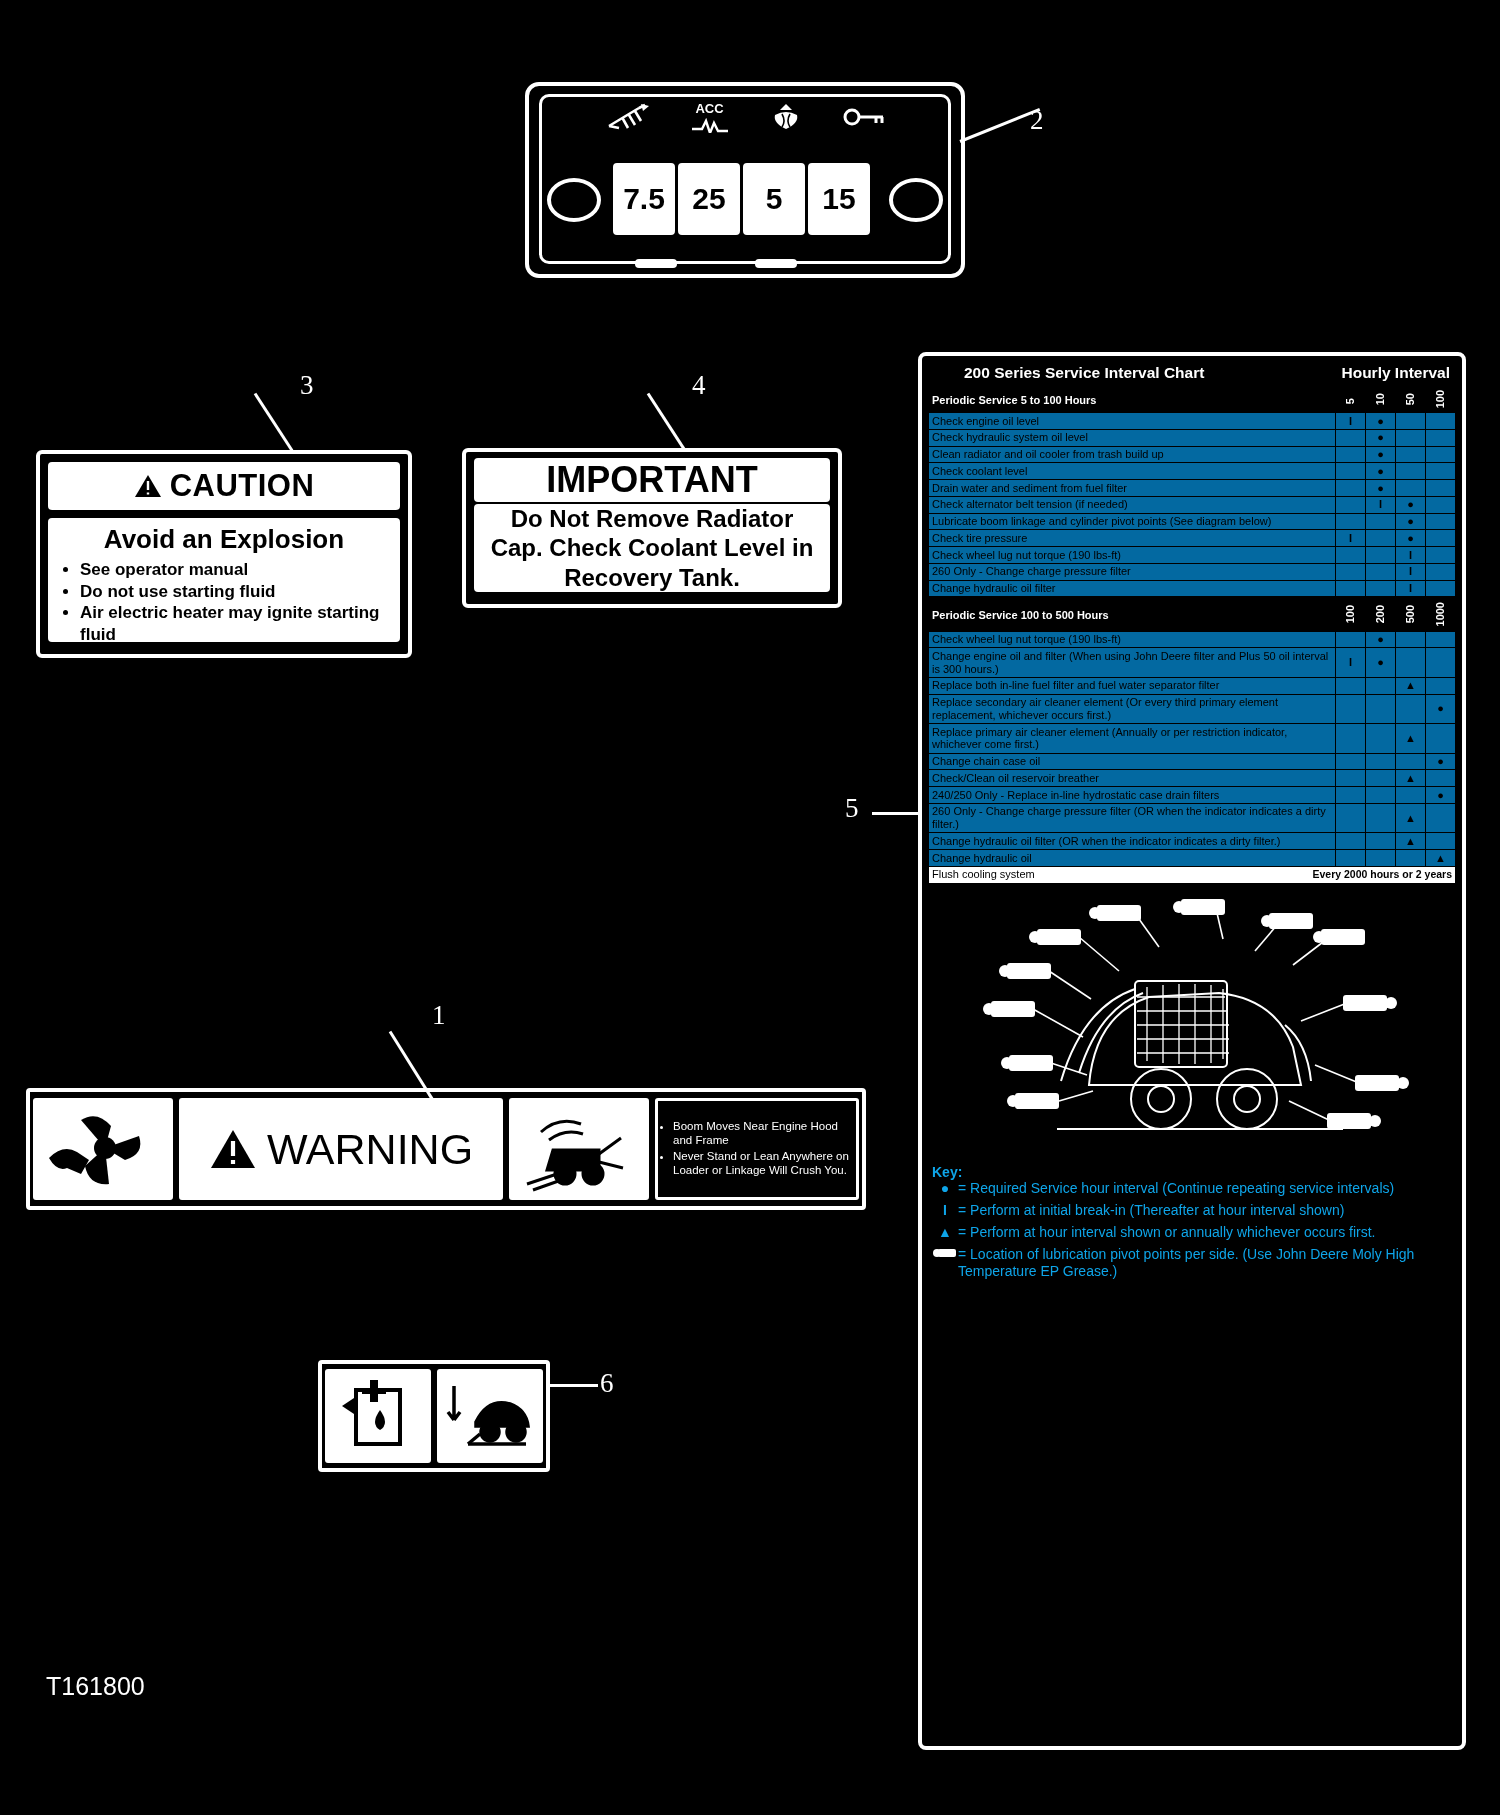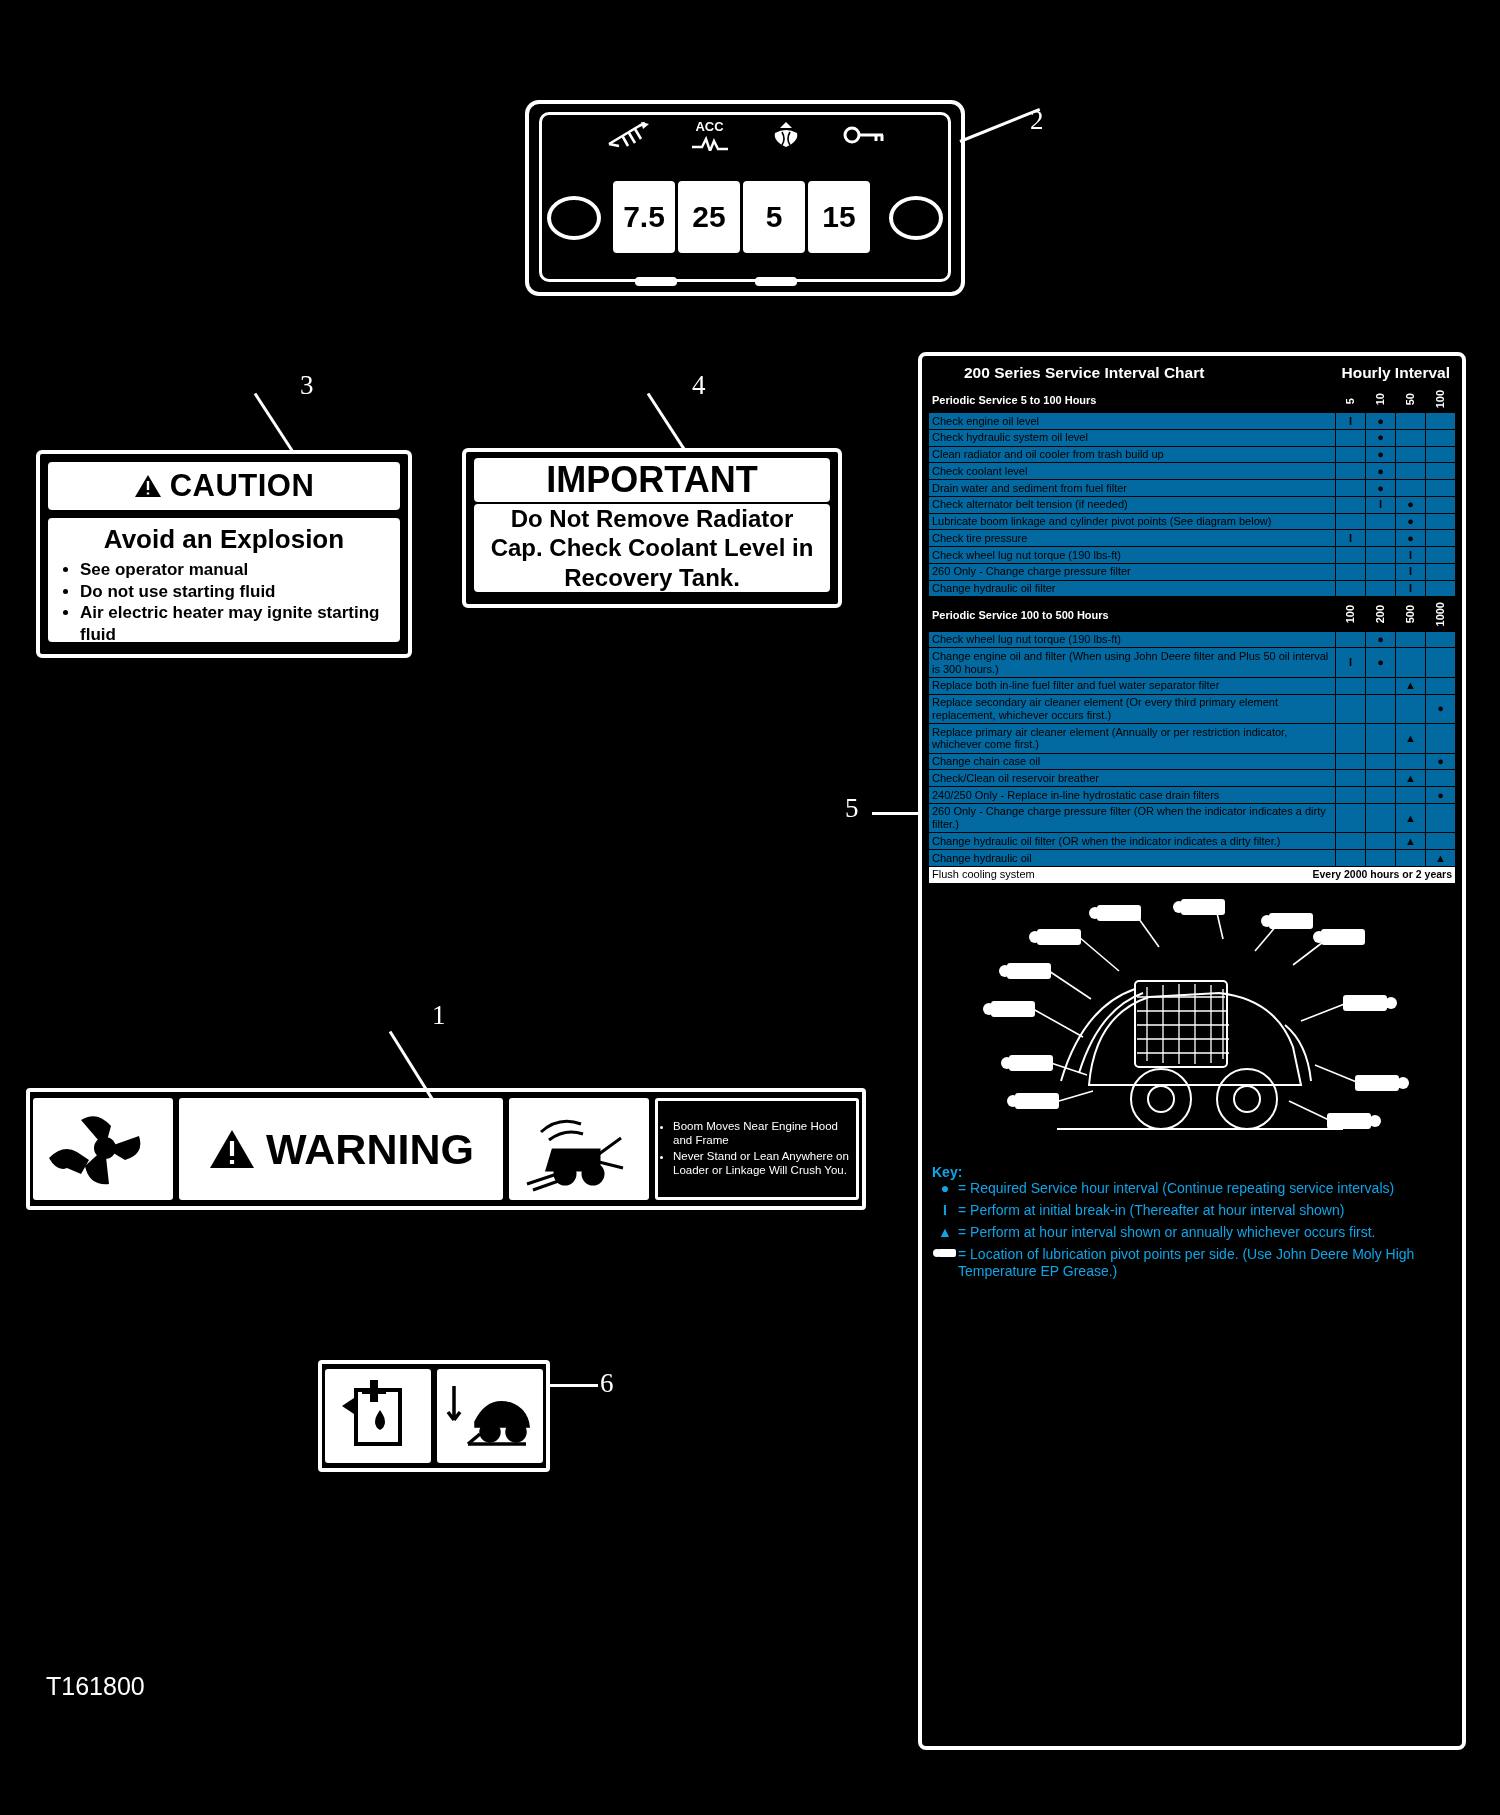--- a/index.html
+++ b/index.html
@@ -5,21 +5,21 @@
   html,body{margin:0;padding:0;background:#000;}
   body{width:1500px;height:1815px;position:relative;font-family:"Liberation Sans",sans-serif;color:#fff;overflow:hidden;}
   .stage{position:absolute;left:0;top:0;width:1500px;height:1815px;}
 
   
   .abs{position:absolute;}
   .lead{position:absolute;background:#fff;}
   .callout{position:absolute;color:#fff;font-size:27px;font-family:"Liberation Serif",serif;}
 
   
-  #fuseblock{left:525px;top:100px;width:440px;height:196px;}
+  #fuseblock{left:525px;top:82px;width:440px;height:196px;}
   #fuseblock .outer{position:absolute;inset:0;border:4px solid #fff;border-radius:14px;background:#000;}
   #fuseblock .inner{position:absolute;left:14px;top:12px;right:14px;bottom:14px;border:3px solid #fff;border-radius:10px;}
   #fuseblock .icons{position:absolute;left:60px;top:16px;width:320px;height:42px;display:flex;align-items:center;justify-content:space-around;}
   #fuseblock .icons span{display:block;color:#fff;}
   .fuse-row{position:absolute;left:48px;top:78px;width:340px;height:78px;display:flex;align-items:center;justify-content:center;gap:0px;}
   .fuse{width:62px;height:72px;background:#fff;color:#000;border:3px solid #fff;border-radius:4px;display:flex;align-items:center;justify-content:center;font-weight:bold;font-size:30px;margin-right:3px;box-sizing:border-box;}
   .screw{position:absolute;width:46px;height:36px;border:4px solid #fff;border-radius:50%;top:96px;}
   .screw.l{left:22px;} .screw.r{right:22px;}
   .tab{position:absolute;bottom:10px;width:42px;height:9px;background:#fff;border-radius:4px;}
   .tab.l{left:110px;} .tab.r{left:230px;}
@@ -34,21 +34,21 @@
 
   
   #important{left:462px;top:448px;width:372px;height:152px;background:#000;border:4px solid #fff;border-radius:6px;}
   #important .head{margin:6px 8px 2px 8px;height:44px;background:#fff;color:#000;border-radius:4px;display:flex;align-items:center;justify-content:center;font-size:36px;font-weight:bold;}
   #important .body{margin:0 8px 8px 8px;height:88px;background:#fff;color:#000;border-radius:4px;display:flex;align-items:center;justify-content:center;text-align:center;font-size:24px;font-weight:bold;line-height:1.22;padding:0 8px;box-sizing:border-box;}
 
   
   #warnstrip{left:26px;top:1088px;width:832px;height:114px;background:#000;border:4px solid #fff;border-radius:4px;display:flex;}
   #warnstrip .cell{border:3px solid #fff;margin:6px 3px;border-radius:3px;box-sizing:border-box;display:flex;align-items:center;justify-content:center;background:#fff;}
   #warnstrip .c1{width:140px;}
-  #warnstrip .c2{flex:1;color:#000;font-size:43px;font-weight:bold;letter-spacing:0px;gap:10px;}
+  #warnstrip .c2{flex:1;color:#000;font-size:43px;font-weight:normal;letter-spacing:0px;gap:10px;}
   #warnstrip .c3{width:140px;}
   #warnstrip .c4{width:204px;background:#000;border:3px solid #fff;color:#fff;font-size:11.5px;line-height:1.22;align-items:center;padding:3px 4px;text-align:left;}
   #warnstrip .c4 ul{margin:0;padding-left:11px;}
   #warnstrip .c4 li{margin-bottom:2px;}
 
   
   #decal6{left:318px;top:1360px;width:224px;height:104px;background:#000;border:4px solid #fff;border-radius:4px;display:flex;}
   #decal6 .half{flex:1;border:3px solid #fff;margin:5px 3px;border-radius:3px;background:#fff;display:flex;align-items:center;justify-content:center;}
 
   

